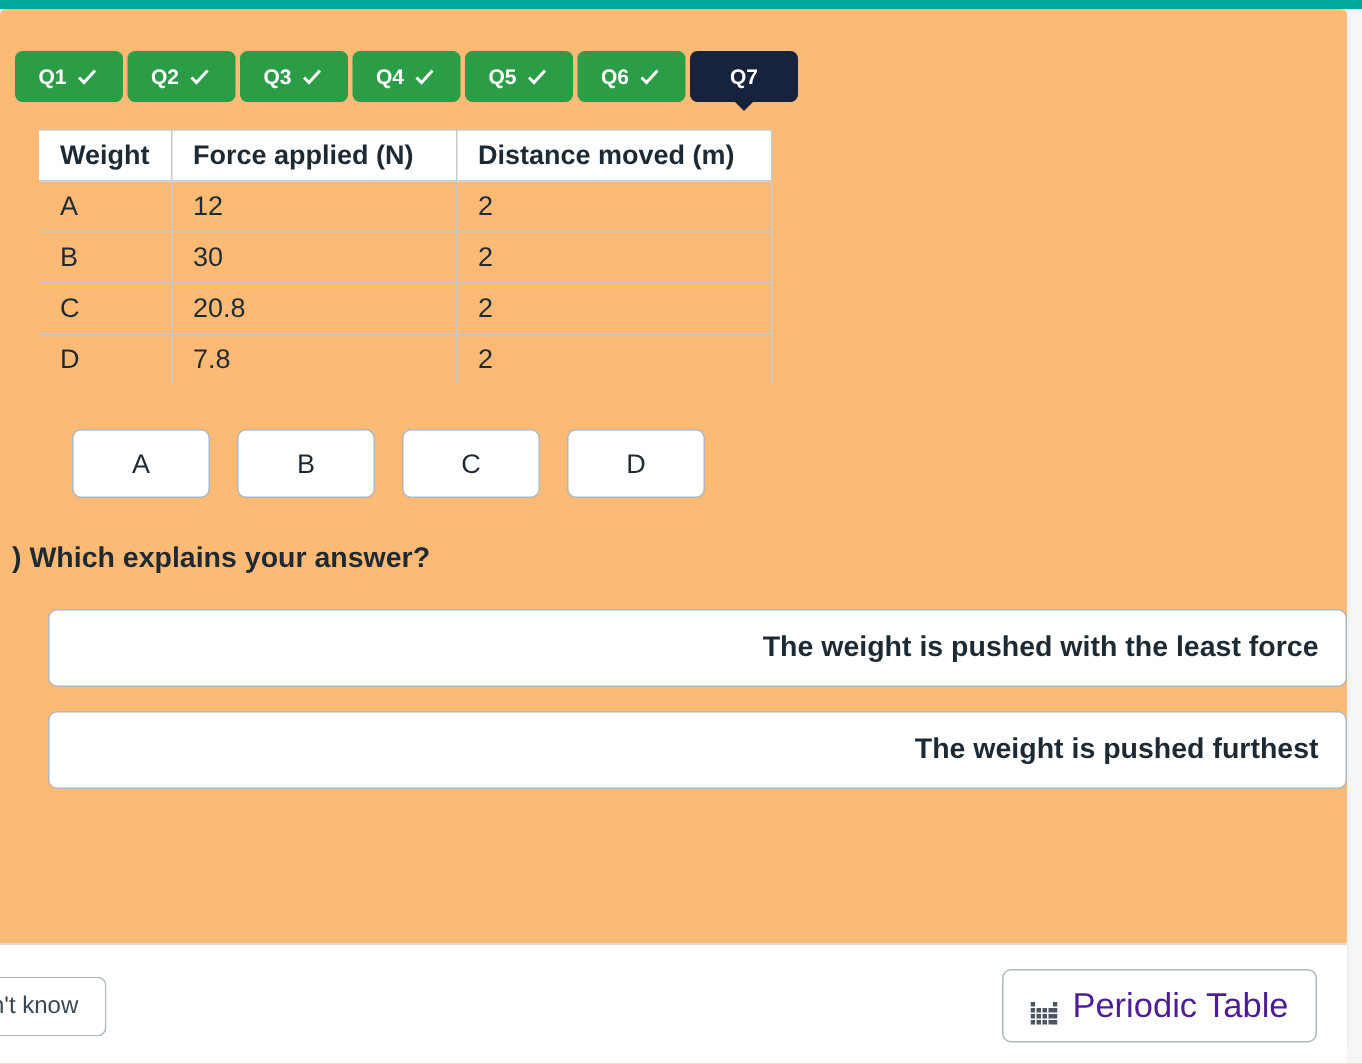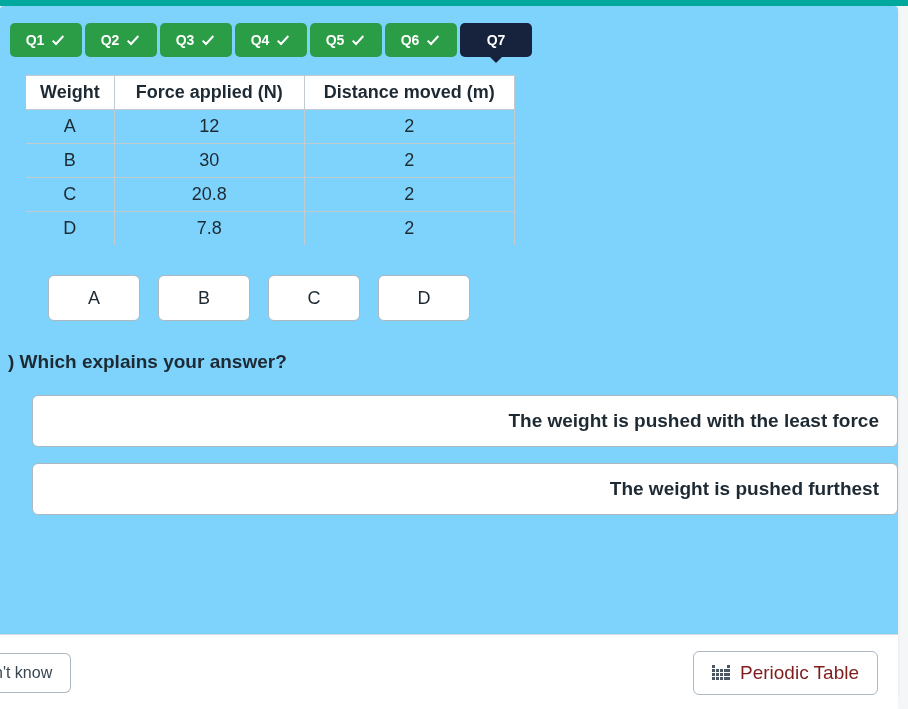--- a/index.html
+++ b/index.html
@@ -14,23 +14,23 @@
       height: 709px;
       overflow: hidden;
       position: relative;
     }
     .teal-bar {
       background: #00a99d;
       height: 6px;
       width: 100%;
     }
     .content {
-      background: #7dd3fc;
+      background: #fdba74;
       margin: 0 10px 0 0;
-      padding: 17px 0 0 8px;
+      padding: 28px 0 0 8px;
       min-height: 690px;
       border-radius: 4px 4px 0 0;
       box-shadow: 0 1px 3px rgba(0,0,0,0.08);
     }
     .tabs {
       display: flex;
       gap: 3px;
       padding-left: 2px;
       margin-bottom: 18px;
     }
@@ -75,21 +75,21 @@
     }
     .check-icon svg { width: 16px; height: 16px; stroke: #fff; stroke-width: 3; fill: none; }
 
     .data-table {
       margin: 2px 0 0 18px;
       border-collapse: collapse;
     }
     .data-table th, .data-table td {
       border: 1px solid #c3cad0;
       padding: 6px 14px;
-      text-align: center;
+      text-align: left;
       font-size: 18px;
       color: #1e2a33;
     }
     .data-table th {
       font-weight: 700;
       background: #fff;
     }
     .data-table td {
       font-weight: 400;
     }
@@ -165,25 +165,25 @@
       cursor: pointer;
       border-left: none;
       border-radius: 0 6px 6px 0;
       margin-left: -6px;
     }
     .pt-btn {
       border: 1px solid #aeb8c0;
       background: #fff;
       border-radius: 6px;
       padding: 10px 18px;
-      font-size: 19px;
-      color: #7f1d1d;
-      cursor: pointer;
-      display: flex;
-      align-items: center;
+      font-size: 23px;
+      color: #4c1d95;
+      cursor: pointer;
+      display: flex;
+      align-items: flex-end;
       gap: 10px;
     }
     .pt-icon {
       display: inline-flex;
       width: 18px;
       height: 16px;
     }
     .pt-icon svg { width: 18px; height: 16px; }
     .col-weight { width: 80px; }
     .col-force { width: 190px; margin-left: 36px; }

